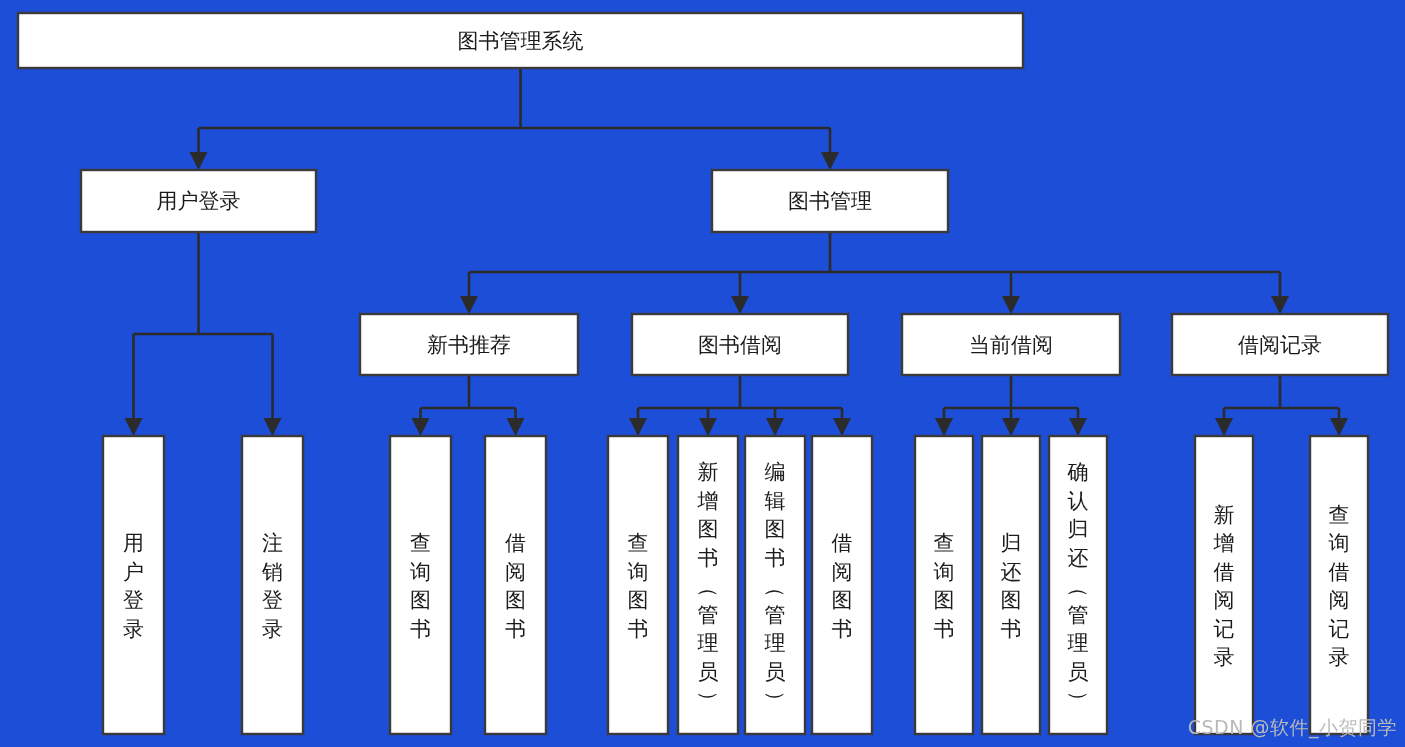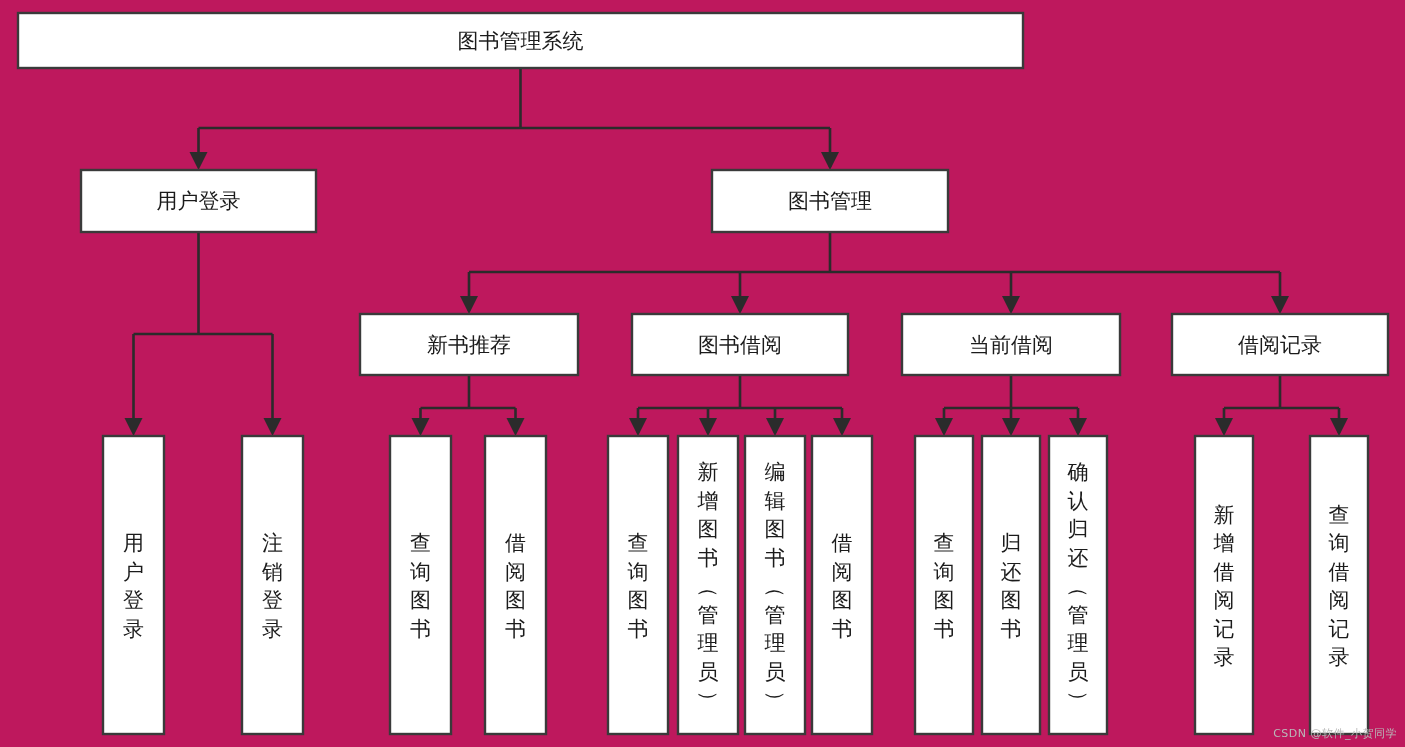--- a/index.html
+++ b/index.html
@@ -7,21 +7,21 @@
     padding: 0;
     background: #ffffff;
   }
   body {
     font-family: "DejaVu Sans", "Liberation Sans", sans-serif;
   }
   #diagram-root {
     position: relative;
     width: 1405px;
     height: 747px;
-    background: #be185d;
+    background: #1d4ed8;
     overflow: hidden;
   }
   svg#tree-svg {
     position: absolute;
     left: 0;
     top: 0;
     width: 1405px;
     height: 747px;
   }
   .node-rect {
@@ -50,21 +50,21 @@
   }
   .arrow-head {
     fill: #2b2b2b;
     stroke: none;
   }
   .watermark {
     position: absolute;
     right: 8px;
     bottom: 6px;
     font-family: "DejaVu Sans", "Liberation Sans", sans-serif;
-    font-size: 11px;
+    font-size: 19px;
     color: #b9b9b9;
     letter-spacing: 0.5px;
     white-space: nowrap;
     user-select: none;
     text-align: right;
   }
 </style>
 </head>
 <body>
 

